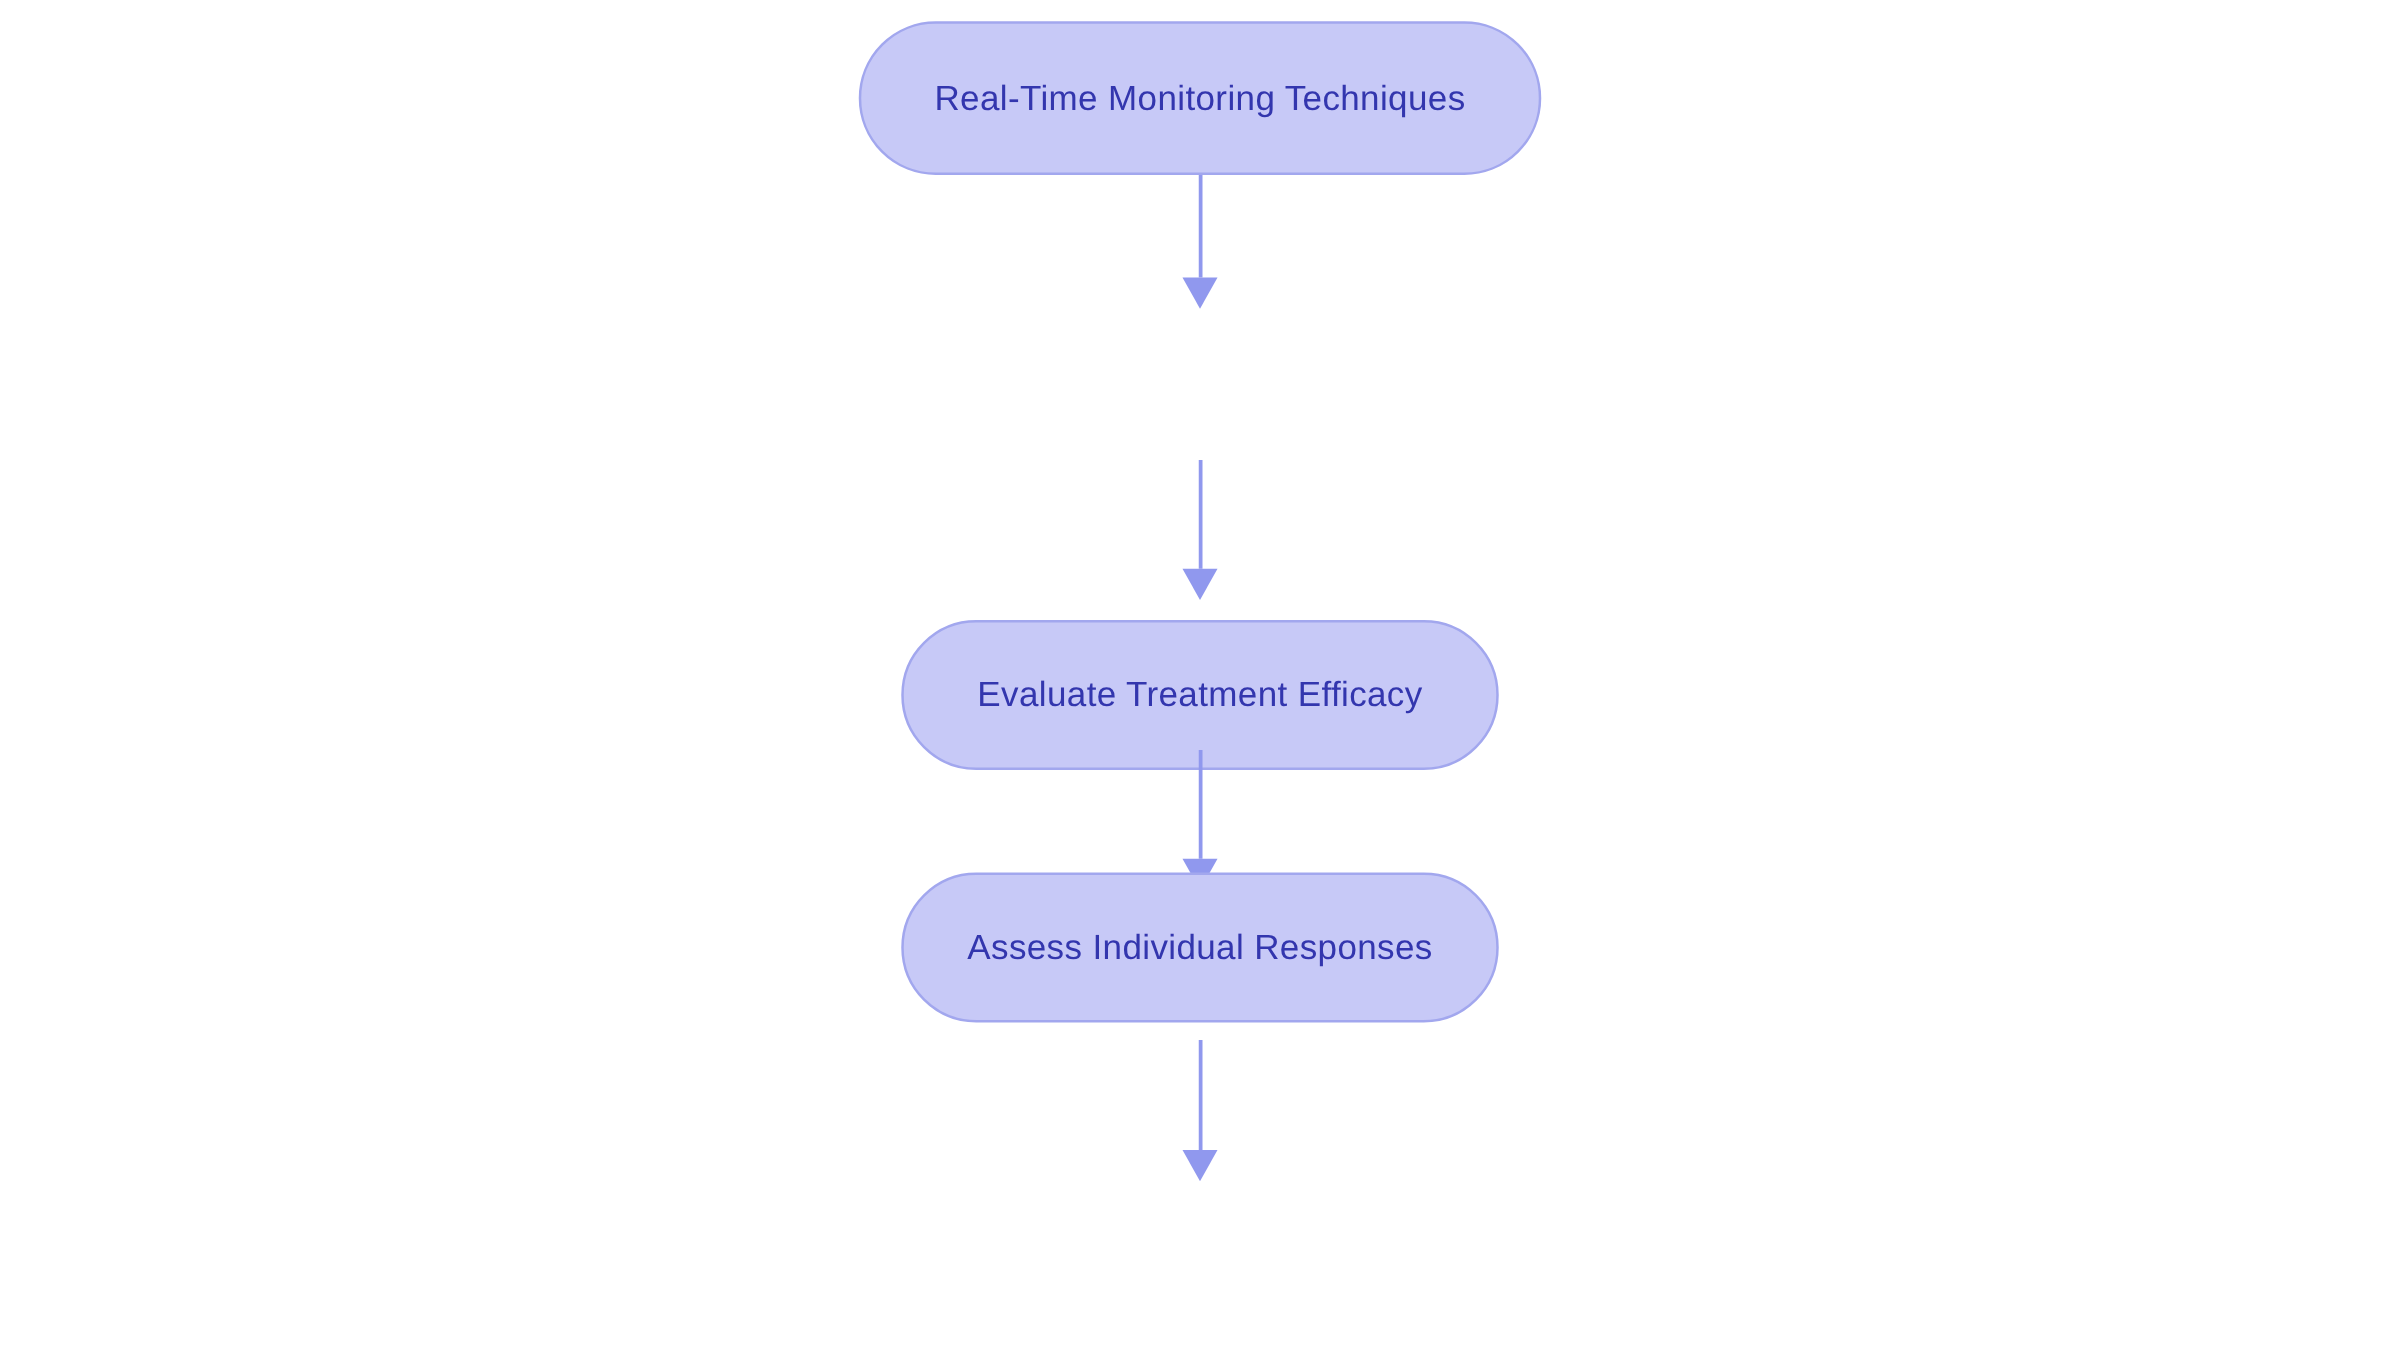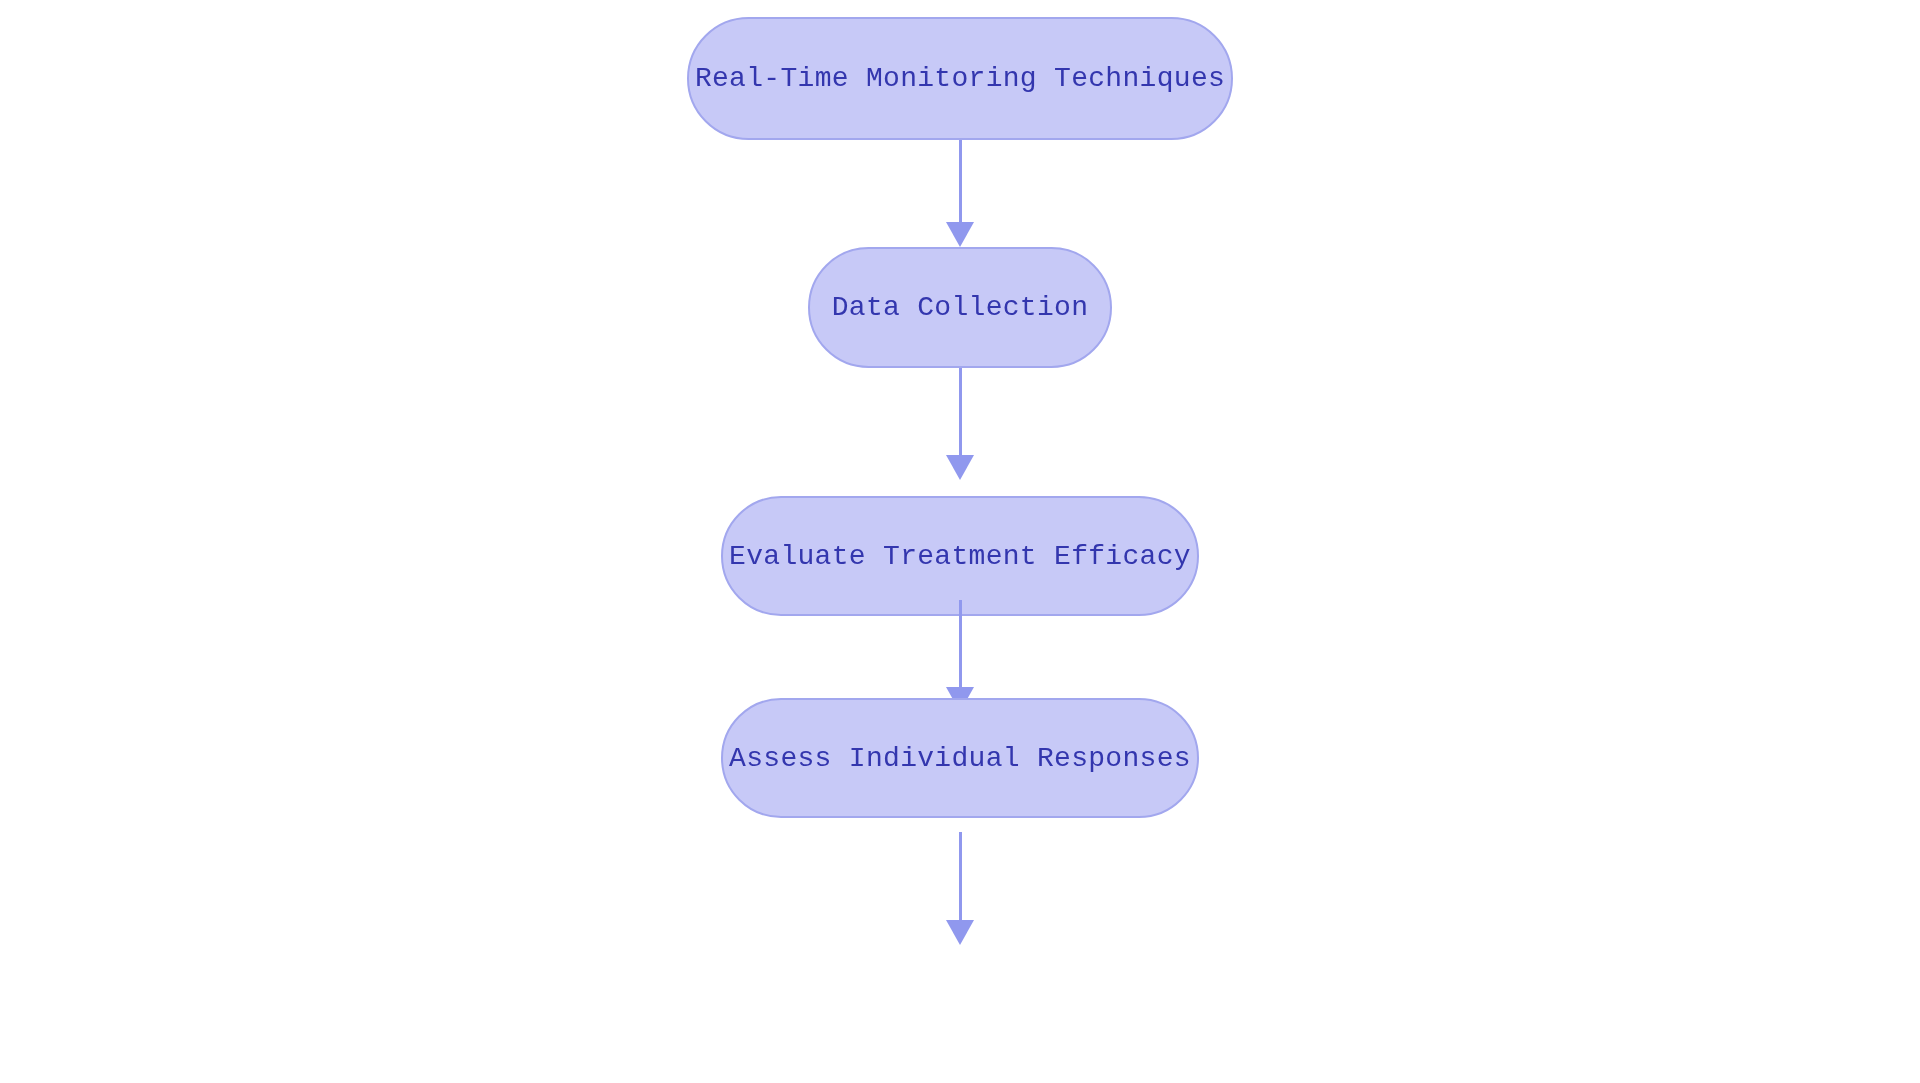--- a/index.html
+++ b/index.html
@@ -5,21 +5,21 @@
   html, body {
     margin: 0;
     padding: 0;
     background: var(--background, #ffffff);
   }
   .canvas {
     position: relative;
     width: 1920px;
     height: 1083px;
     background: var(--background, #ffffff);
-    font-family: Liberation Mono, monospace;
+    font-family: Liberation Sans, sans-serif;
     overflow: hidden;
   }
   .flow-node {
     position: absolute;
     box-sizing: border-box;
     background: var(--node-fill, #c7c9f7);
     border: 2px solid var(--node-border, #a2a7ee);
     border-radius: 62px;
     display: flex;
     align-items: center;
@@ -71,23 +71,20 @@
 
   <div class="flow-node n1">
     <span class="node-label">Real-Time Monitoring Techniques</span>
   </div>
 
   <div class="flow-arrow a1">
     <div class="arrow-shaft"></div>
     <div class="arrow-head"></div>
   </div>
 
-  <div class="flow-node n2">
-    <span class="node-label">Data Collection</span>
-  </div>
 
   <div class="flow-arrow a2">
     <div class="arrow-shaft"></div>
     <div class="arrow-head"></div>
   </div>
 
   <div class="flow-node n3">
     <span class="node-label">Evaluate Treatment Efficacy</span>
   </div>
 

